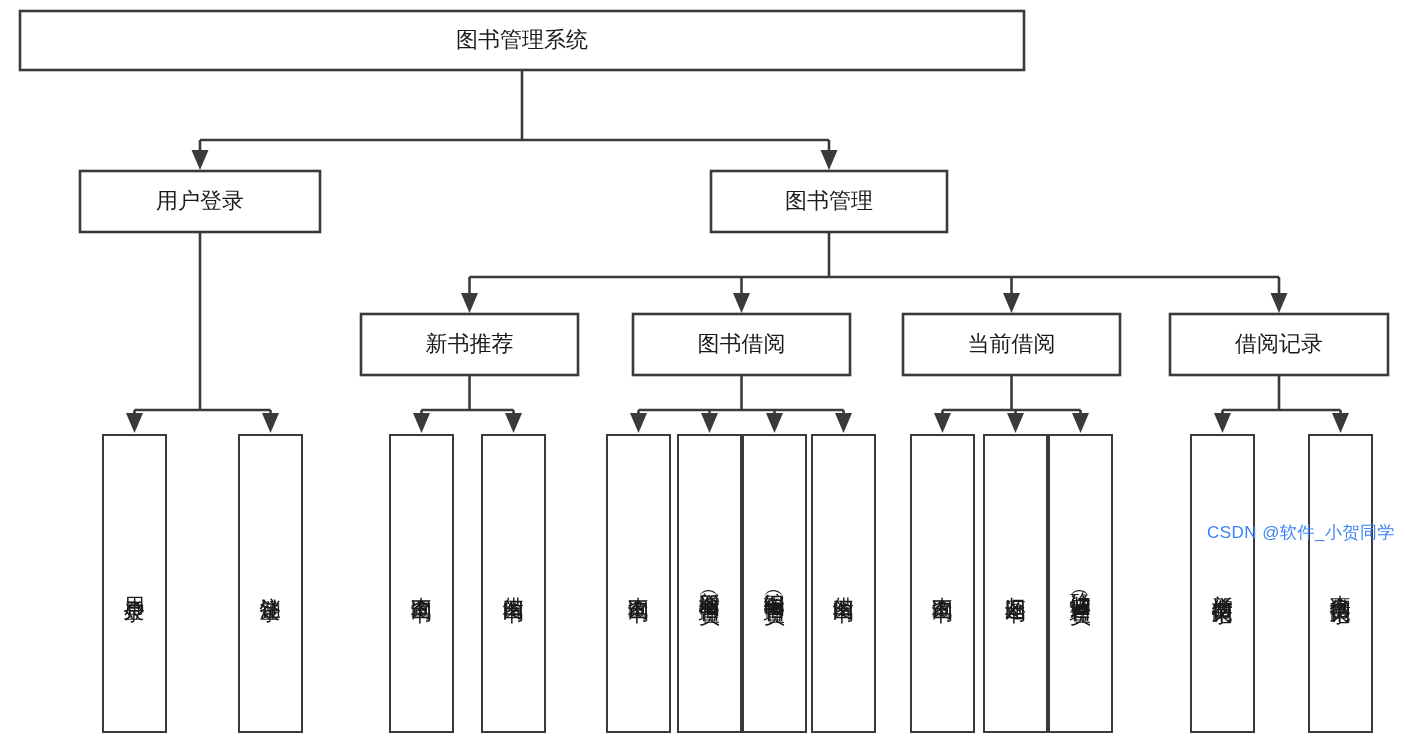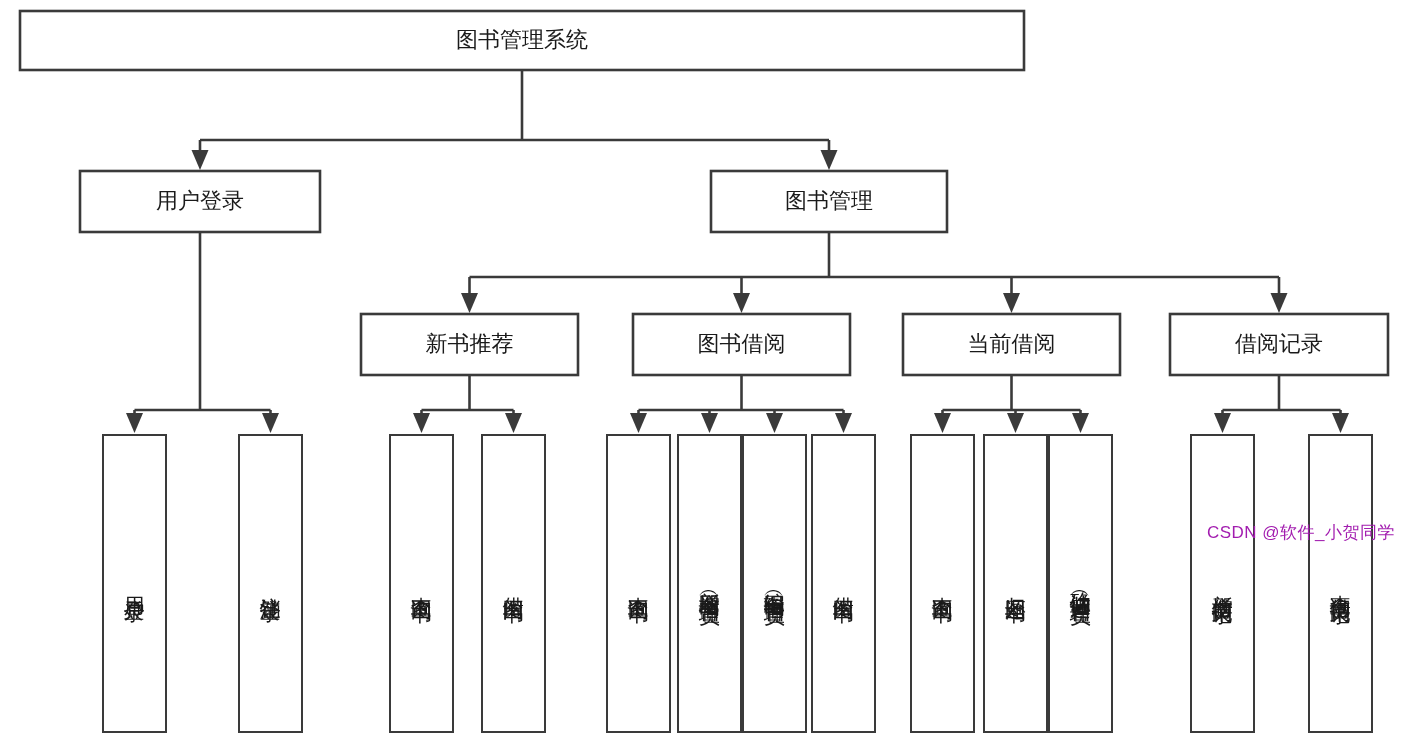--- a/index.html
+++ b/index.html
@@ -69,21 +69,21 @@
     color: #1a1a1a;
     white-space: nowrap;
     text-align: center;
   }
   #watermark {
     position: absolute;
     right: 10px;
     bottom: 6px;
     font-family: "Liberation Sans", "DejaVu Sans", sans-serif;
     font-size: 17px;
-    color: #a21caf;
+    color: #3b82f6;
     letter-spacing: 0.5px;
     white-space: nowrap;
     user-select: none;
   }
 </style>
 </head>
 <body>
 
 <div id="diagram-root">
 

